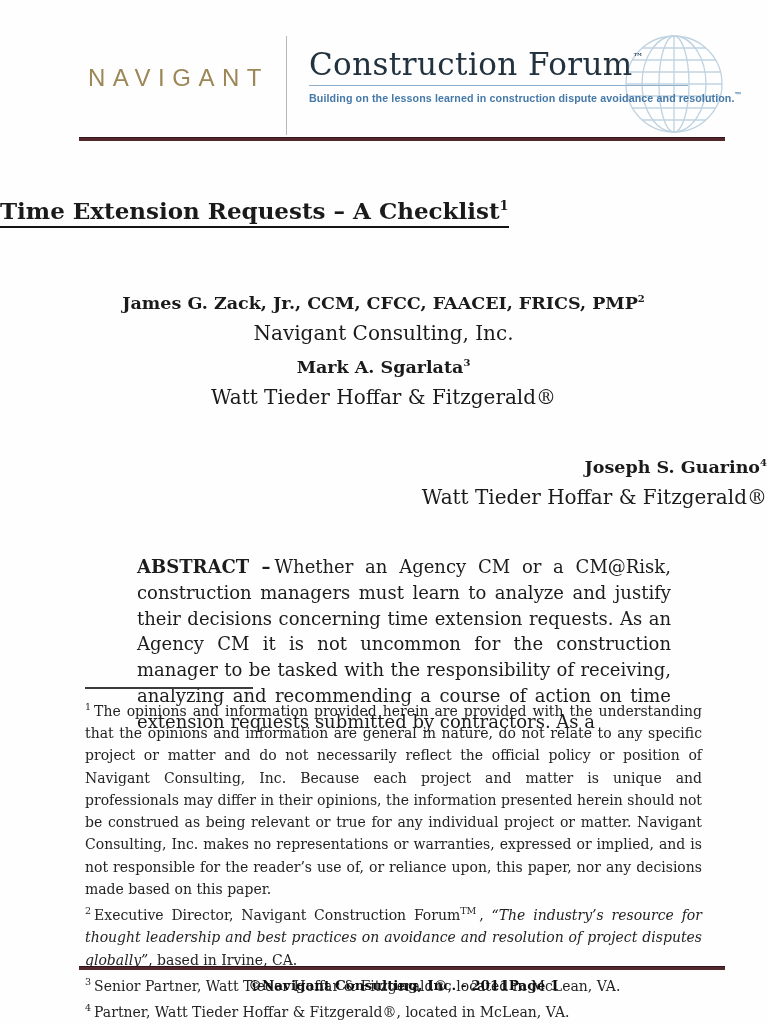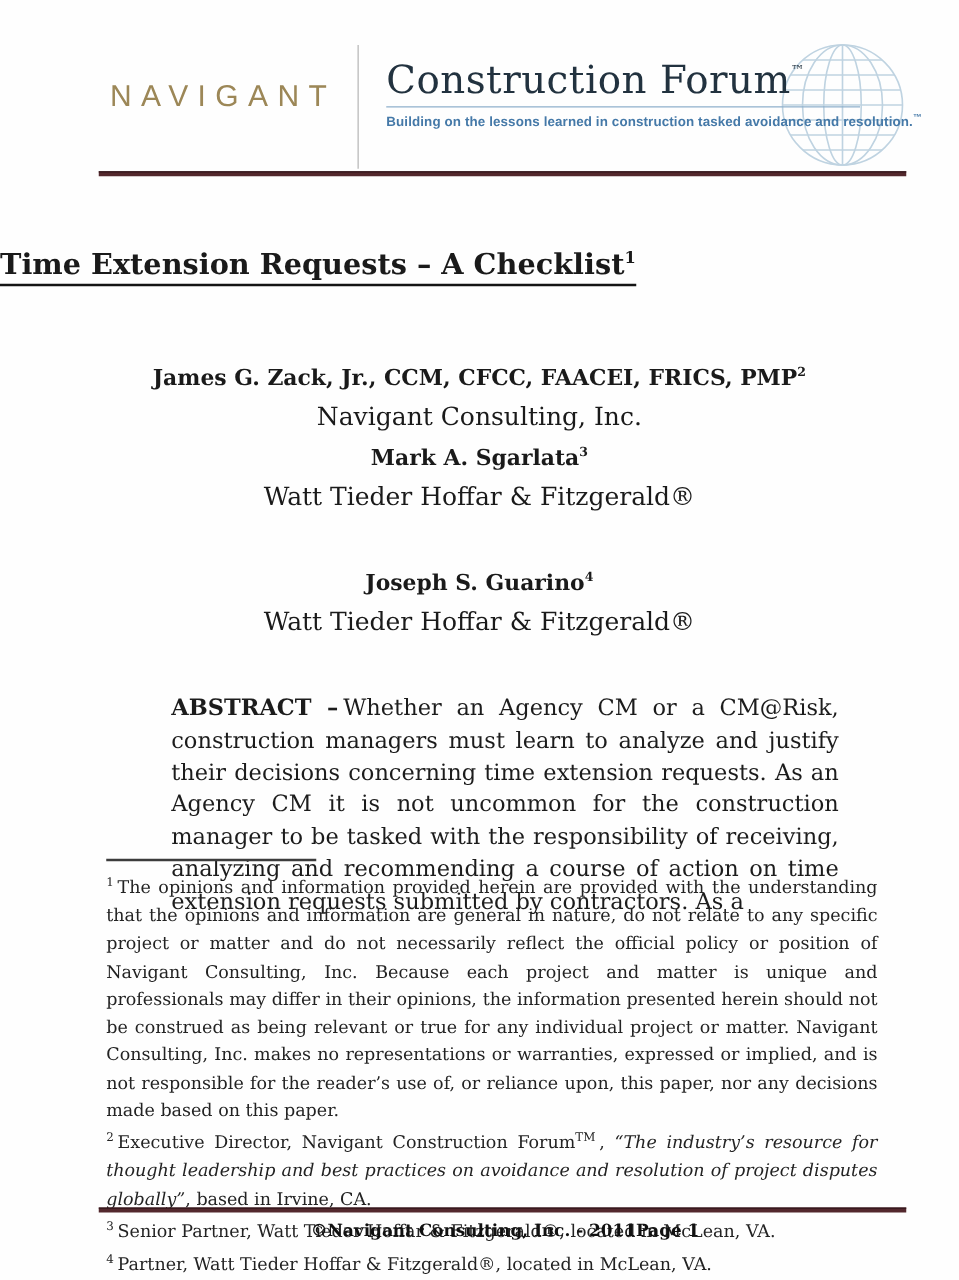--- a/index.html
+++ b/index.html
@@ -34,21 +34,21 @@
   
   .title { position:absolute; top:189px; left:0; width:767px; margin:0; font-weight:bold; }
   .title-inner { font-size:23px; border-bottom:2.5px solid #141414; padding-bottom:2px; }
   .title sup { font-size:13px; }
 
   
   .author { position:absolute; left:0; width:767px; text-align:center; }
   .author-name { font-weight:bold; font-size:17.5px; line-height:20px; }
   .author-name sup { font-size:10px; }
   .author-affil { font-size:20px; margin-top:8px; }
-  .a1 { top:289px; } .a2 { top:353px; } .a3 { top:453px; }
+  .a1 { top:289px; } .a2 { top:353px; } .a3 { top:453px;text-align:right; }
 
   
   .abstract {
     position:absolute; left:137px; top:554px; width:534px; margin:0;
     text-align:justify; font-size:18px; line-height:25.8px; color:#1c1c1c;
   }
   .ab-label { margin-right:4px; }
 
   
   .fnsep { position:absolute; left:85px; top:687px; width:168px; border-top:2px solid #3c3c3c; }
@@ -90,21 +90,21 @@
       <line x1="8.4" y1="76" x2="91.6" y2="76"></line>
       <line x1="18.3" y1="88" x2="81.7" y2="88"></line>
     </g>
   </svg>
 
   <div class="forum">
     <div>
       <span class="forum-title">Construction Forum</span><sup class="forum-tm">™</sup>
     </div>
     <div class="forum-underline"></div>
-    <div class="tagline"><span>Building on the lessons learned in construction tasked avoidance and resolution.</span><sup class="tag-tm">™</sup></div>
+    <div class="tagline"><span>Building on the lessons learned in construction dispute avoidance and resolution.</span><sup class="tag-tm">™</sup></div>
   </div>
 
   <div class="rule-top"></div>
 
   <h1 class="title">
     <span class="title-inner"><span>Time Extension Requests – A Checklist</span><sup>1</sup></span>
   </h1>
 
   <div class="author a1">
     <div class="author-name"><span>James G. Zack, Jr., CCM, CFCC, FAACEI, FRICS, PMP</span><sup>2</sup></div>

